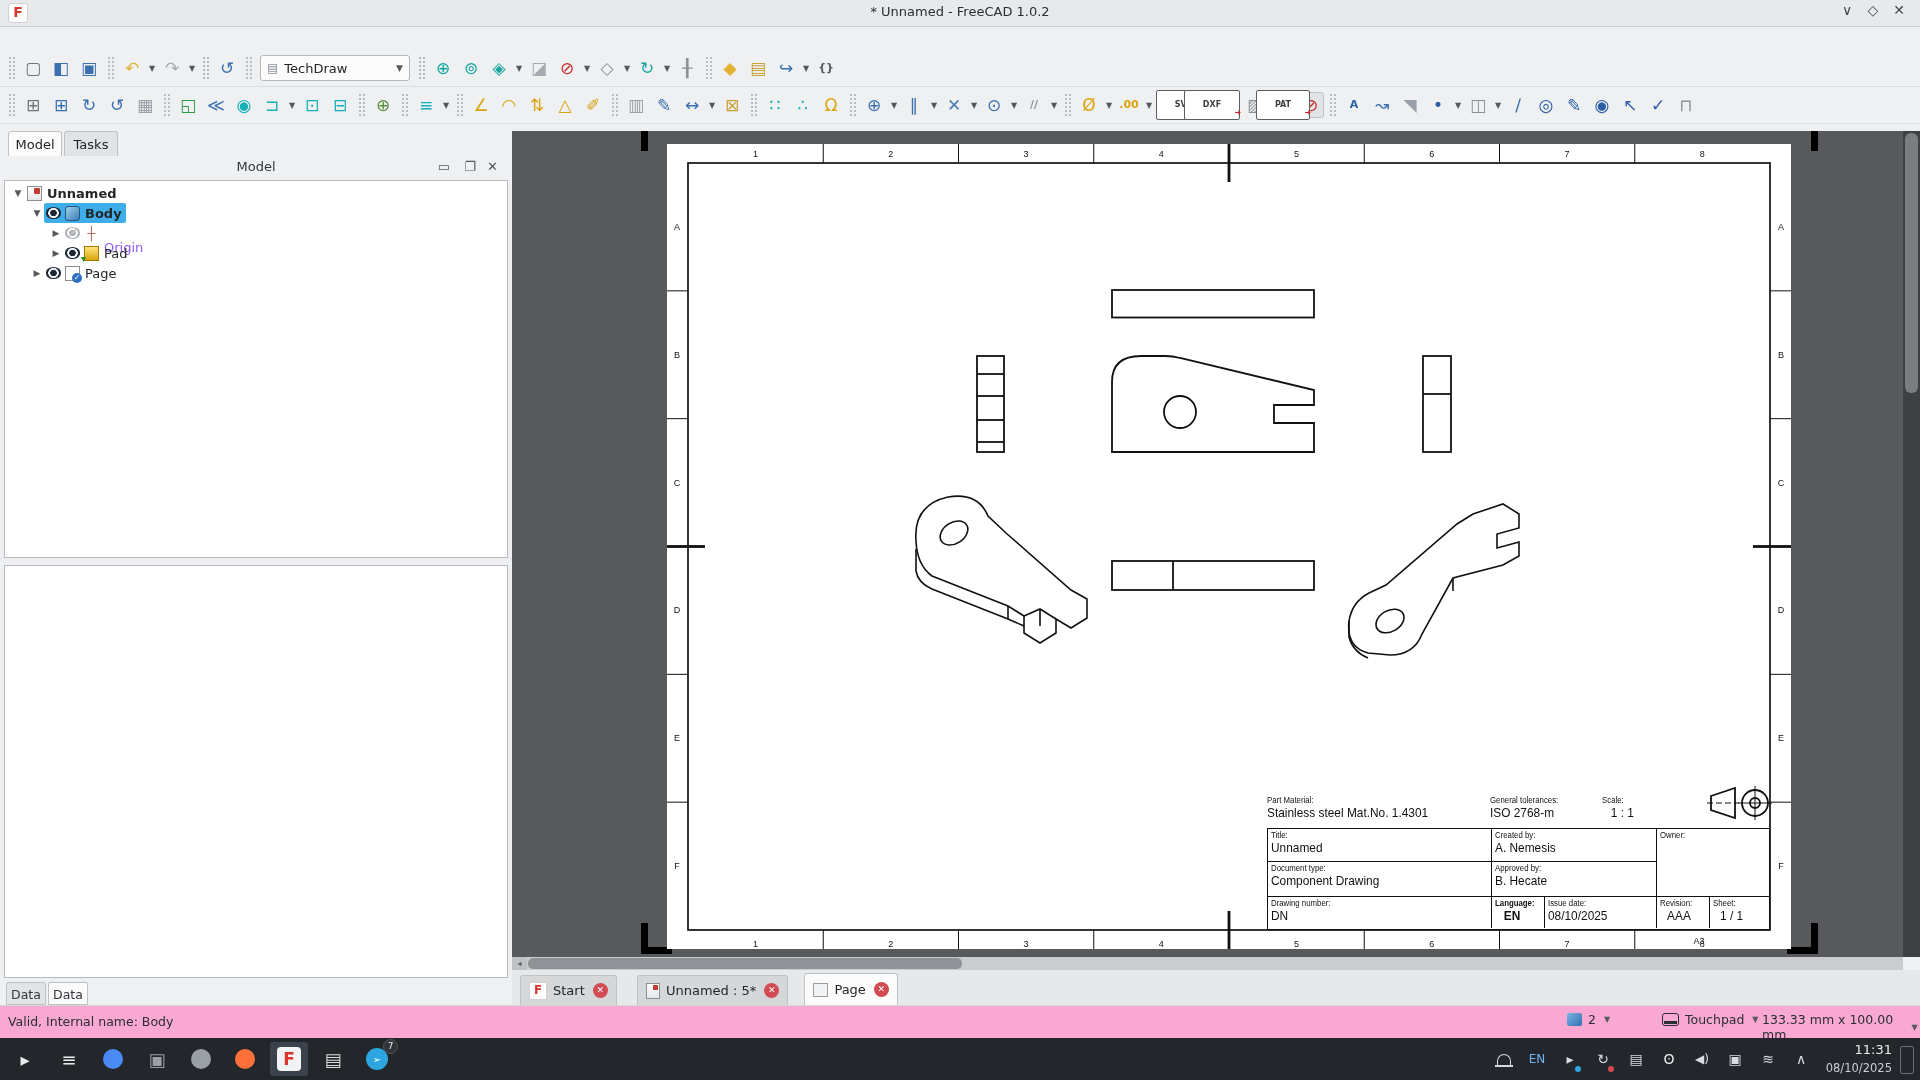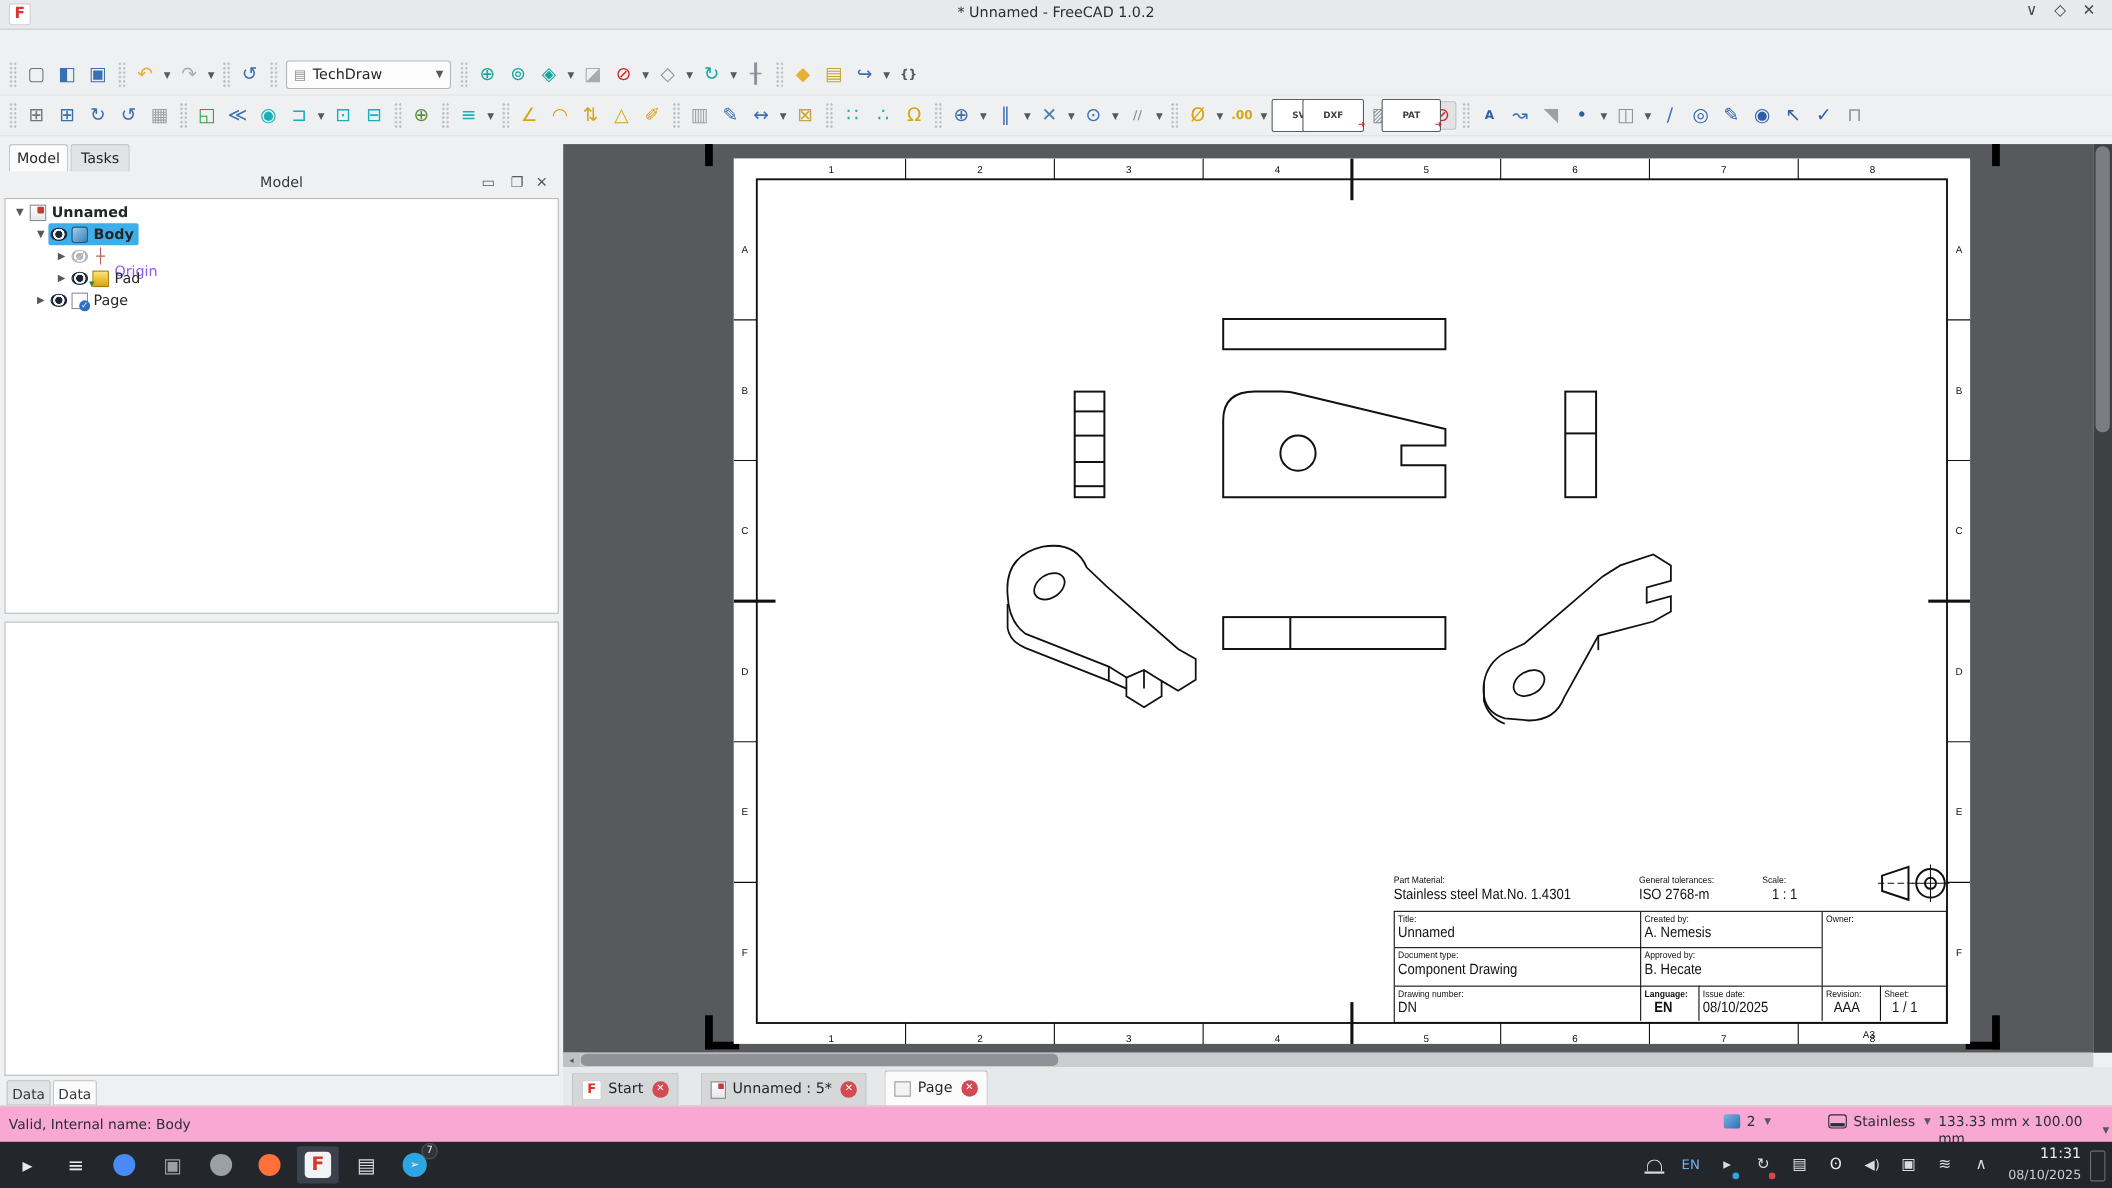--- a/index.html
+++ b/index.html
@@ -668,21 +668,21 @@
 
   <div id="statusbar" class="abs">
     <div class="msg">Valid, Internal name: Body</div>
     <div class="sbw" style="left:1567px;">
       <span class="pgico"></span>
       <span>2</span>
       <span class="caret">▼</span>
     </div>
     <div class="sbw" style="left:1662px;">
       <span class="tpico"></span>
-      <span>Stainless</span>
+      <span>Touchpad</span>
       <span class="caret">▼</span>
     </div>
     <div class="sbw" style="left:1762px;">
       <span>133.33 mm x 100.00 mm</span>
       <span class="caret">▼</span>
     </div>
   </div>
 
   <div id="taskbar" class="abs">
     <div id="tbapps">

